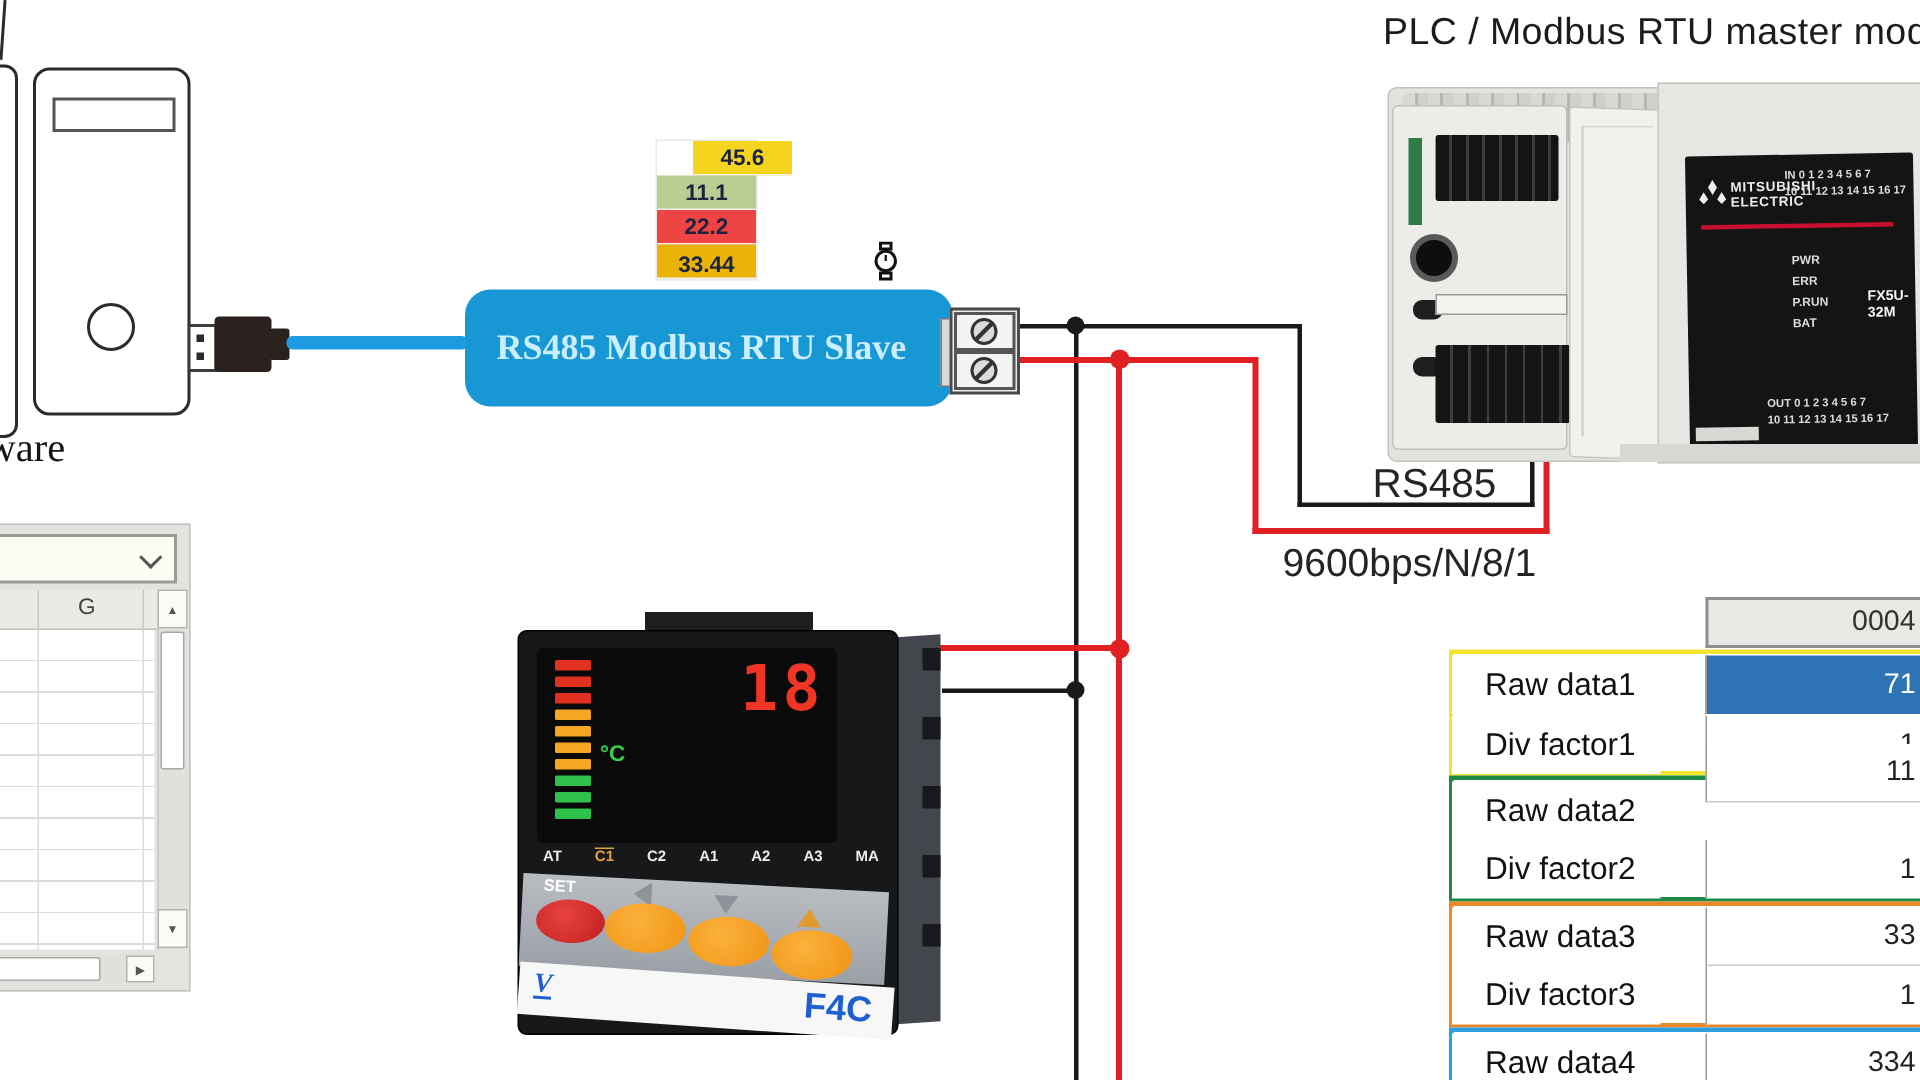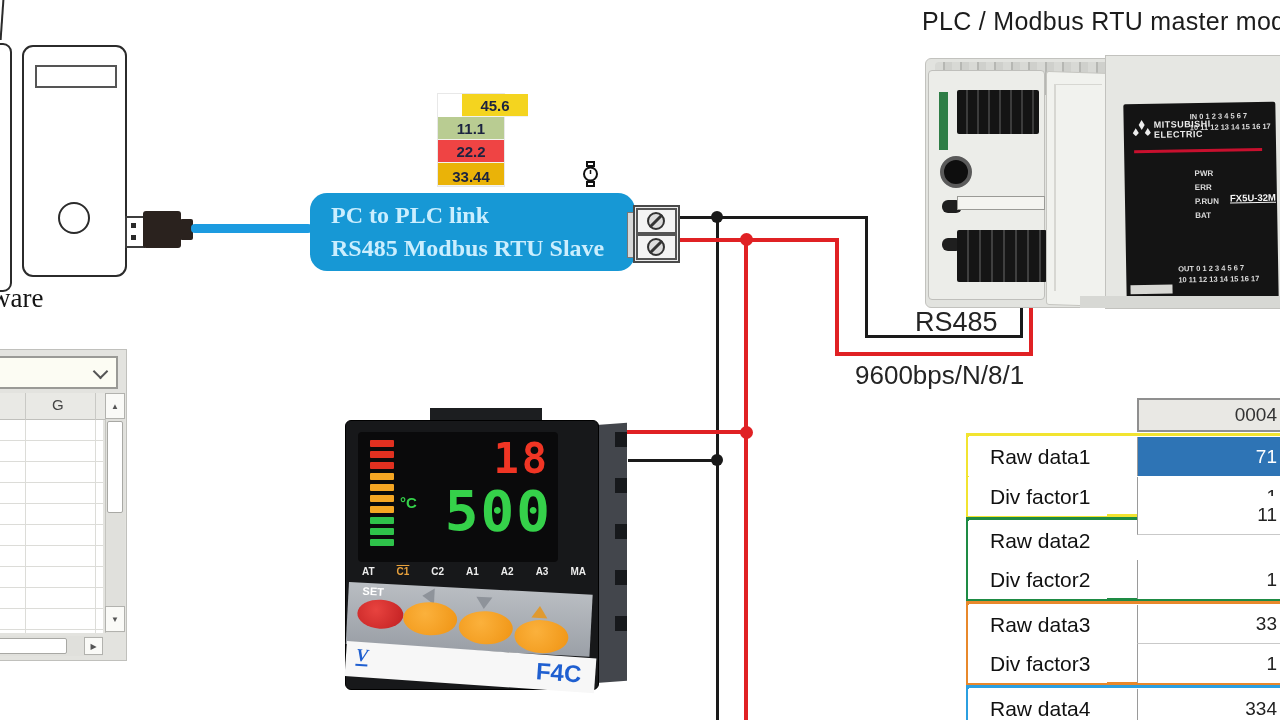--- a/index.html
+++ b/index.html
@@ -51,21 +51,21 @@
   .plc-lbl-strip{left:957px;top:196px;width:86px;height:12px;background:#f4f4f0;border:1px solid #9a9a96;}
   .plc-termbot{left:957px;top:230px;width:90px;height:52px;background:repeating-linear-gradient(90deg,#151515 0 10px,#3f3f3f 10px 12px);border-radius:2px;}
   .plc-door{left:1046px;top:72px;width:64px;height:232px;background:#F1F2EE;border:1px solid #c6c6c1;border-radius:3px;transform:skewY(2deg);}
   .plc-door-inner{left:1054px;top:84px;width:46px;height:206px;border-left:2px solid #d7d7d2;border-top:1px solid #d7d7d2;}
   .plc-right{left:1105px;top:55px;width:175px;height:252px;background:#E6E7E3;border:1px solid #c2c2be;}
   .plc-panel{left:1125px;top:103px;width:152px;height:196px;background:#141414;border-radius:2px;transform:rotate(-1deg);}
   .plc-brand{position:absolute;left:30px;top:16px;color:#ececec;font-weight:bold;font-size:9px;line-height:10px;letter-spacing:.5px;}
   .plc-redline{position:absolute;left:10px;top:46px;width:128px;height:3px;background:#C8102E;}
   .plc-io{position:absolute;color:#dcdcdc;font-size:7.5px;line-height:11px;white-space:nowrap;font-weight:bold;}
   .plc-leds{position:absolute;left:70px;top:64px;color:#dcdcdc;font-size:8px;line-height:14px;font-weight:bold;}
-  .plc-model{position:absolute;left:105px;top:90px;color:#f4f4f4;font-size:9.5px;font-weight:bold;text-decoration:underline;}
+  .plc-model{position:absolute;left:120px;top:90px;color:#f4f4f4;font-size:9.5px;font-weight:bold;}
   .plc-microlbl{position:absolute;left:4px;bottom:6px;width:42px;height:9px;background:#d8d8d4;}
   .plc-din{left:1080px;top:296px;width:200px;height:12px;background:#d7d8d4;}
   
   .f4c-clip{left:430px;top:408px;width:112px;height:22px;background:#1c1e20;}
   .f4c-side{left:593px;top:424px;width:34px;height:258px;background:#43464c;transform:skewY(-4deg);}
   .f4c-tab{position:absolute;width:12px;height:15px;background:#17191c;}
   .f4c-front{left:345px;top:420px;width:252px;height:268px;background:#17181a;border-radius:6px;border:1px solid #000;}
   .f4c-display{left:358px;top:432px;width:200px;height:130px;background:#0a0a0b;border-radius:4px;}
   .bar{position:absolute;left:12px;width:24px;height:7px;border-radius:1px;}
   .f4c-unit{position:absolute;left:42px;top:62px;font-size:15px;font-weight:bold;}
@@ -165,21 +165,20 @@
 <div class="wire" style="left: 680px; top: 238px; width: 158px; height: 4px; background-color: rgb(224, 33, 36);"></div>
 <div class="wire" style="left: 835px; top: 238px; width: 4px; height: 118px; background-color: rgb(224, 33, 36);"></div>
 <div class="wire" style="left: 835px; top: 352px; width: 198px; height: 4px; background-color: rgb(224, 33, 36);"></div>
 <div class="wire" style="left: 1029px; top: 249px; width: 4px; height: 107px; background-color: rgb(224, 33, 36);"></div>
 <div class="wire" style="left: 744px; top: 238px; width: 4px; height: 482px; background-color: rgb(224, 33, 36);"></div>
 <div class="wire" style="left: 625px; top: 430px; width: 123px; height: 4px; background-color: rgb(224, 33, 36);"></div>
 <div class="dot" style="left: 740px; top: 233px; width: 13px; height: 13px; background-color: rgb(224, 33, 36);"></div>
 <div class="dot" style="left: 740px; top: 426px; width: 13px; height: 13px; background-color: rgb(224, 33, 36);"></div>
 
 <div class="abs link-box" style="background-color: rgb(23, 152, 213);">
-  <div style="color: rgb(203, 238, 254);">PC to PLC link</div>
   <div style="color: rgb(203, 238, 254);">RS485 Modbus RTU Slave</div>
 </div>
 <div class="abs term-tabs"></div>
 <div class="abs term-block">
   <svg width="43" height="54" viewBox="0 0 43 54">
     <rect x="2" y="2" width="39" height="24" fill="#f4f4f4" stroke="#555" stroke-width="2"></rect>
     <rect x="2" y="28" width="39" height="24" fill="#f4f4f4" stroke="#555" stroke-width="2"></rect>
     <circle cx="21" cy="14" r="8" fill="#dcdcdc" stroke="#333" stroke-width="2"></circle>
     <line x1="15" y1="20" x2="27" y2="8" stroke="#333" stroke-width="3"></line>
     <circle cx="21" cy="40" r="8" fill="#dcdcdc" stroke="#333" stroke-width="2"></circle>
@@ -247,21 +246,20 @@
   <div class="bar" style="top:30px;background:#E03020"></div>
   <div class="bar" style="top:41px;background:#F5A623"></div>
   <div class="bar" style="top:52px;background:#F5A623"></div>
   <div class="bar" style="top:63px;background:#F5A623"></div>
   <div class="bar" style="top:74px;background:#F5A623"></div>
   <div class="bar" style="top:85px;background:#2EC24A"></div>
   <div class="bar" style="top:96px;background:#2EC24A"></div>
   <div class="bar" style="top:107px;background:#2EC24A"></div>
   <div class="f4c-unit" style="color: rgb(53, 209, 74);">°C</div>
   <div class="f4c-pv" style="color: rgb(240, 53, 36);">18</div>
-  <div class="f4c-sv" style="color: rgb(53, 209, 74);">500</div>
 </div>
 <div class="abs f4c-status">
   <span>AT</span>
   <span class="c1">C1</span>
   <span>C2</span>
   <span>A1</span>
   <span>A2</span>
   <span>A3</span>
   <span>MA</span>
 </div>

